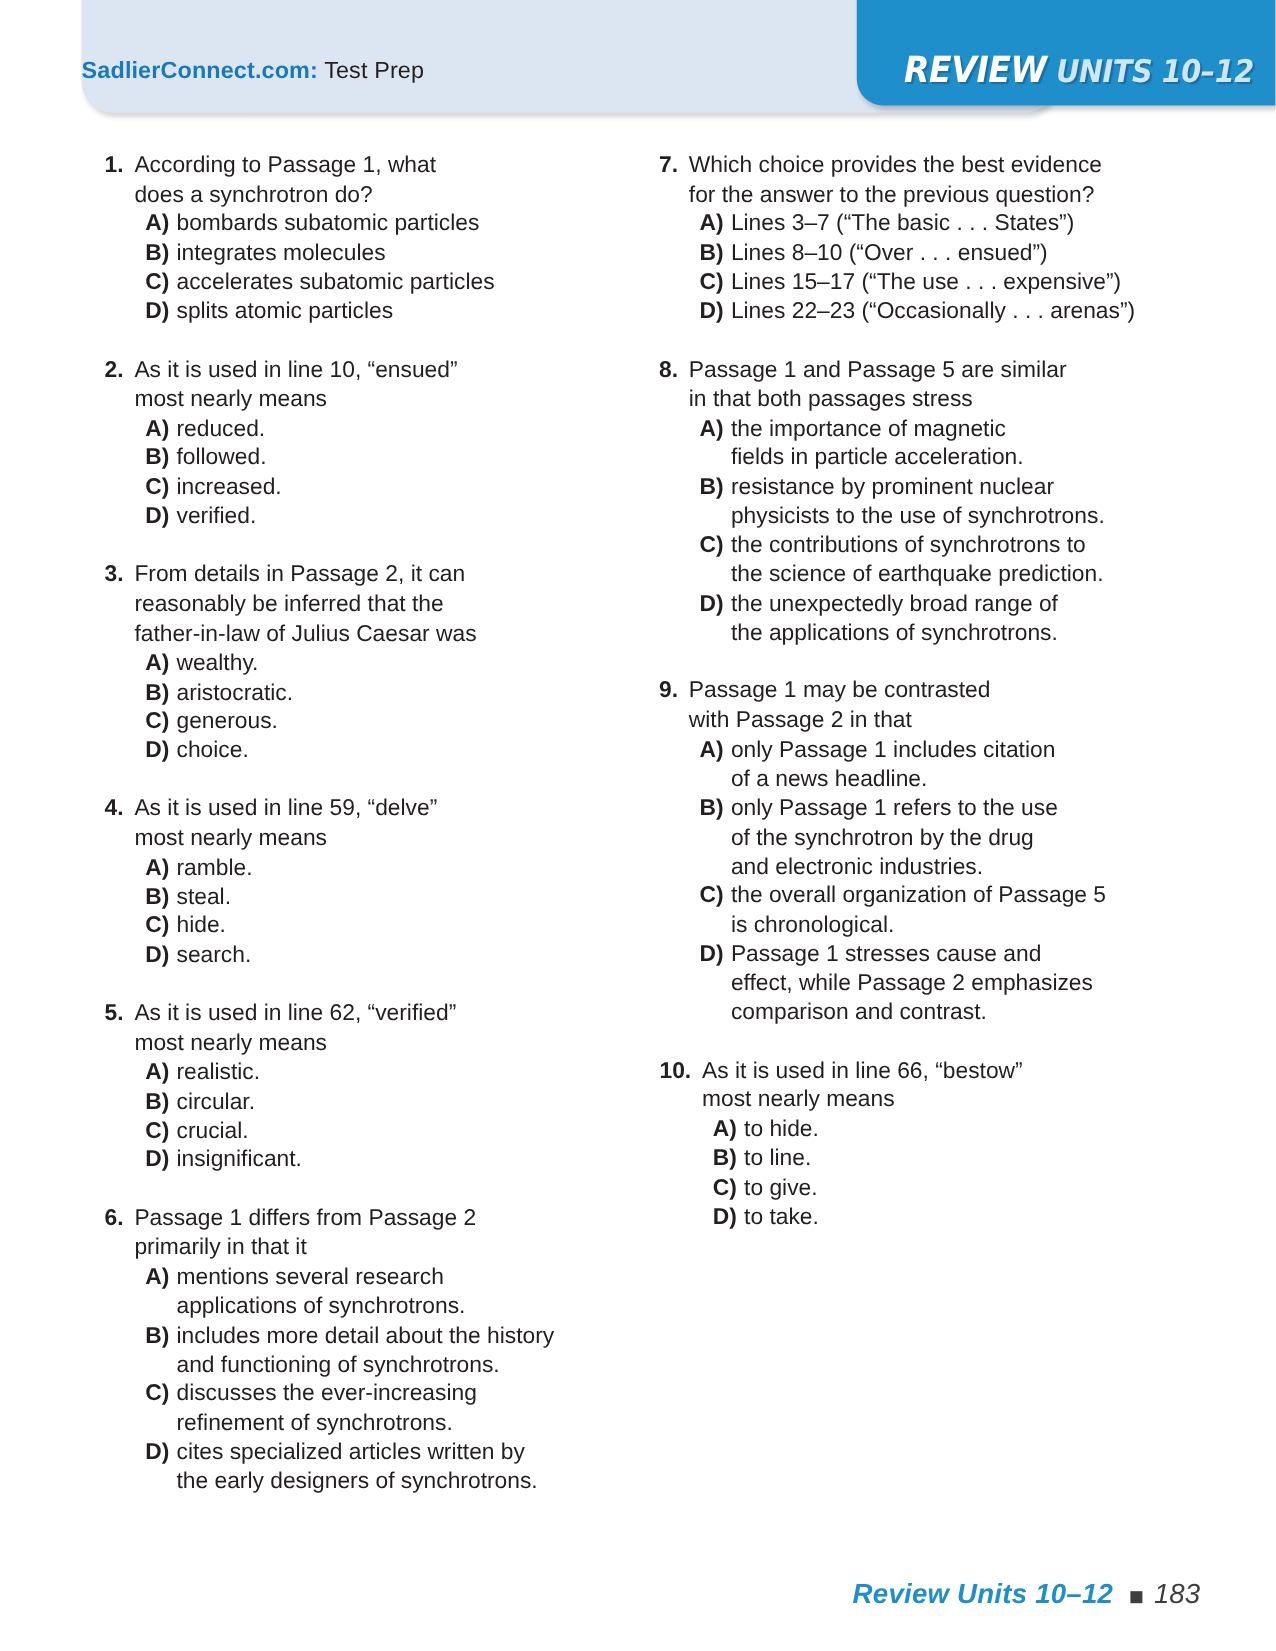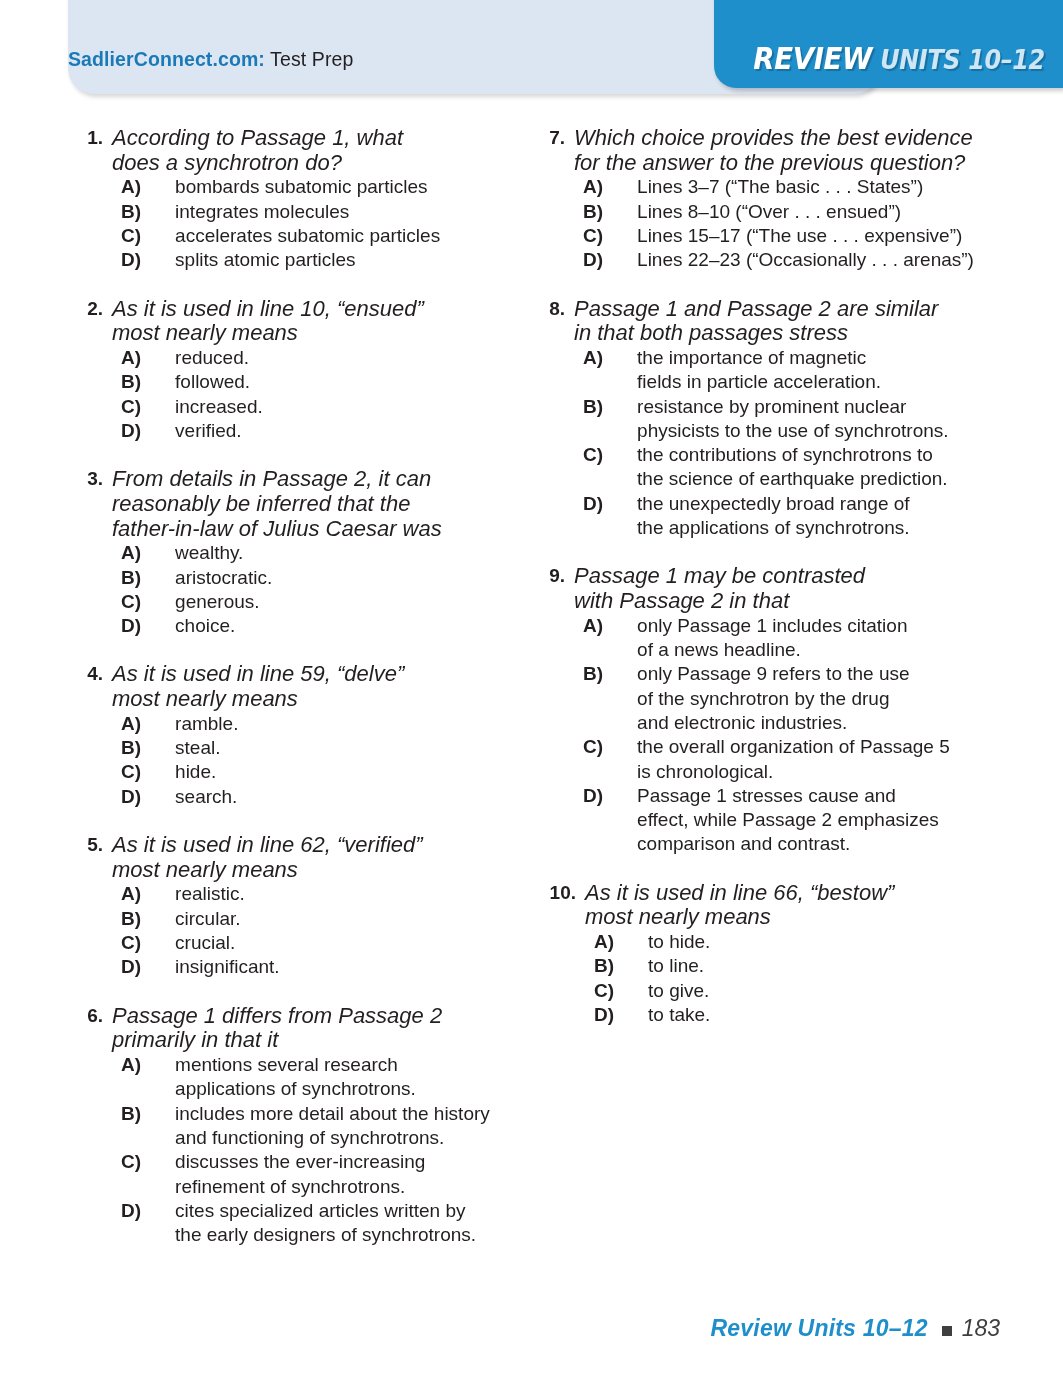--- a/index.html
+++ b/index.html
@@ -124,45 +124,43 @@
     box-sizing: border-box;
   }
   .q-num.wide {
     width: 45px;
   }
   .q-body {
     flex: 1 1 auto;
     min-width: 0;
   }
   .q-stem {
-    font-size: 22px;
+    font-size: 19px;
     line-height: 24.7px;
     white-space: pre-line;
-    font-style: italic;
   }
   .choices {
     margin: 0;
     padding: 0;
     list-style: none;
   }
   .choice {
     display: flex;
     font-size: 19px;
     line-height: 24.3px;
     padding-left: 9px;
   }
   .choice-letter {
     flex: 0 0 auto;
     font-weight: bold;
     padding-right: 6px;
   }
   .choice-text {
     flex: 1 1 auto;
     white-space: pre-line;
-    margin-left: 28px;
   }
 
   
   .footer {
     position: absolute;
     left: 0;
     bottom: 34px;
     width: 1063px;
     text-align: right;
     padding-right: 63px;
@@ -396,21 +394,21 @@
             <span class="choice-letter">D)</span>
             <span class="choice-text">Lines 22–23 (“Occasionally . . . arenas”)</span>
           </li>
         </ul>
       </div>
     </div>
 
     <div class="question">
       <div class="q-num">8.</div>
       <div class="q-body">
-        <div class="q-stem">Passage 1 and Passage 2 are similar
+        <div class="q-stem">Passage 1 and Passage 5 are similar
 in that both passages stress</div>
         <ul class="choices">
           <li class="choice">
             <span class="choice-letter">A)</span>
             <span class="choice-text">the importance of magnetic
 fields in particle acceleration.</span>
           </li>
           <li class="choice">
             <span class="choice-letter">B)</span>
             <span class="choice-text">resistance by prominent nuclear
@@ -436,21 +434,21 @@
         <div class="q-stem">Passage 1 may be contrasted
 with Passage 2 in that</div>
         <ul class="choices">
           <li class="choice">
             <span class="choice-letter">A)</span>
             <span class="choice-text">only Passage 1 includes citation
 of a news headline.</span>
           </li>
           <li class="choice">
             <span class="choice-letter">B)</span>
-            <span class="choice-text">only Passage 9 refers to the use
+            <span class="choice-text">only Passage 1 refers to the use
 of the synchrotron by the drug
 and electronic industries.</span>
           </li>
           <li class="choice">
             <span class="choice-letter">C)</span>
             <span class="choice-text">the overall organization of Passage 5
 is chronological.</span>
           </li>
           <li class="choice">
             <span class="choice-letter">D)</span>

